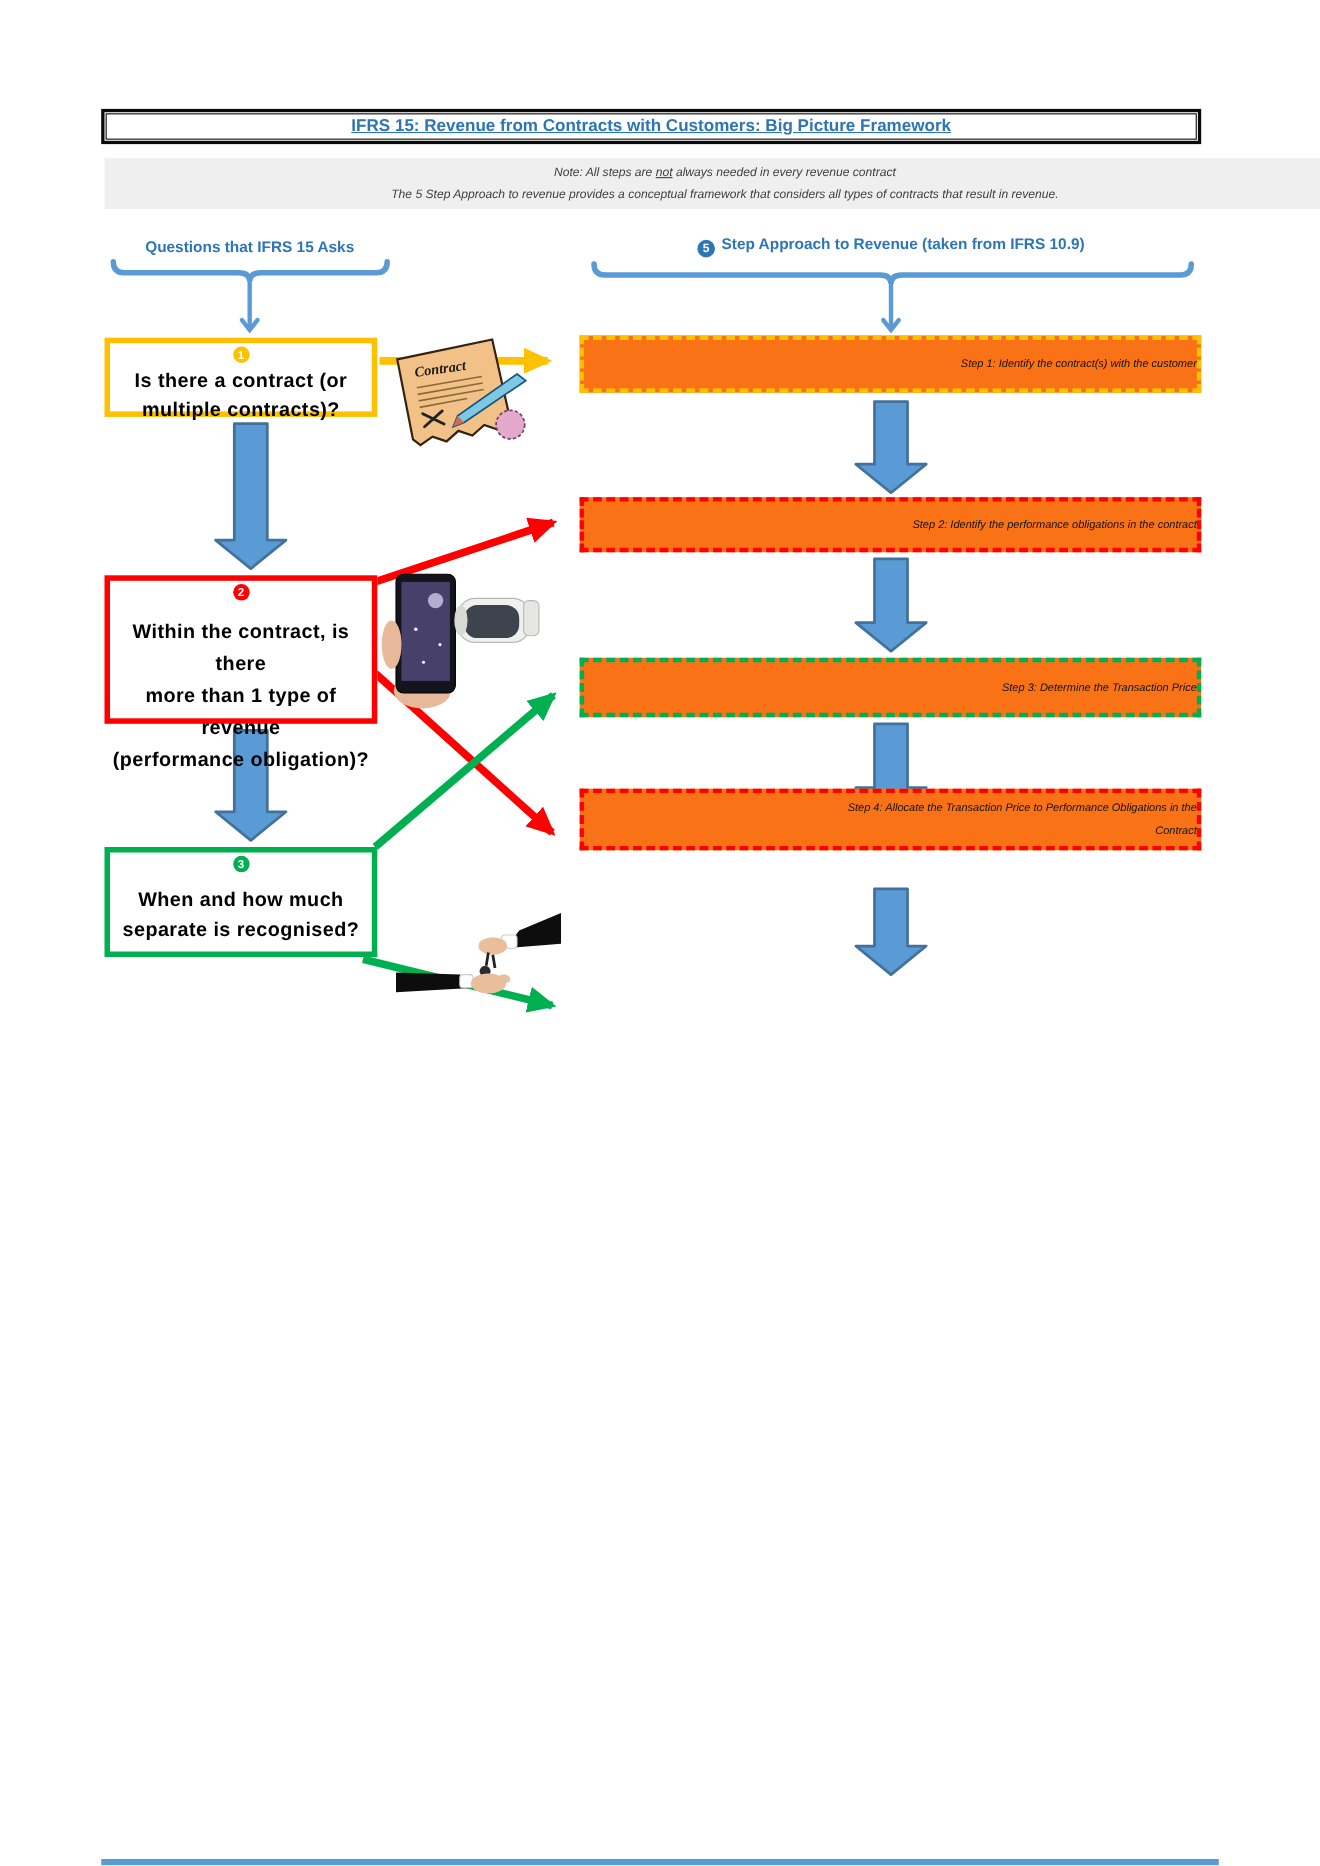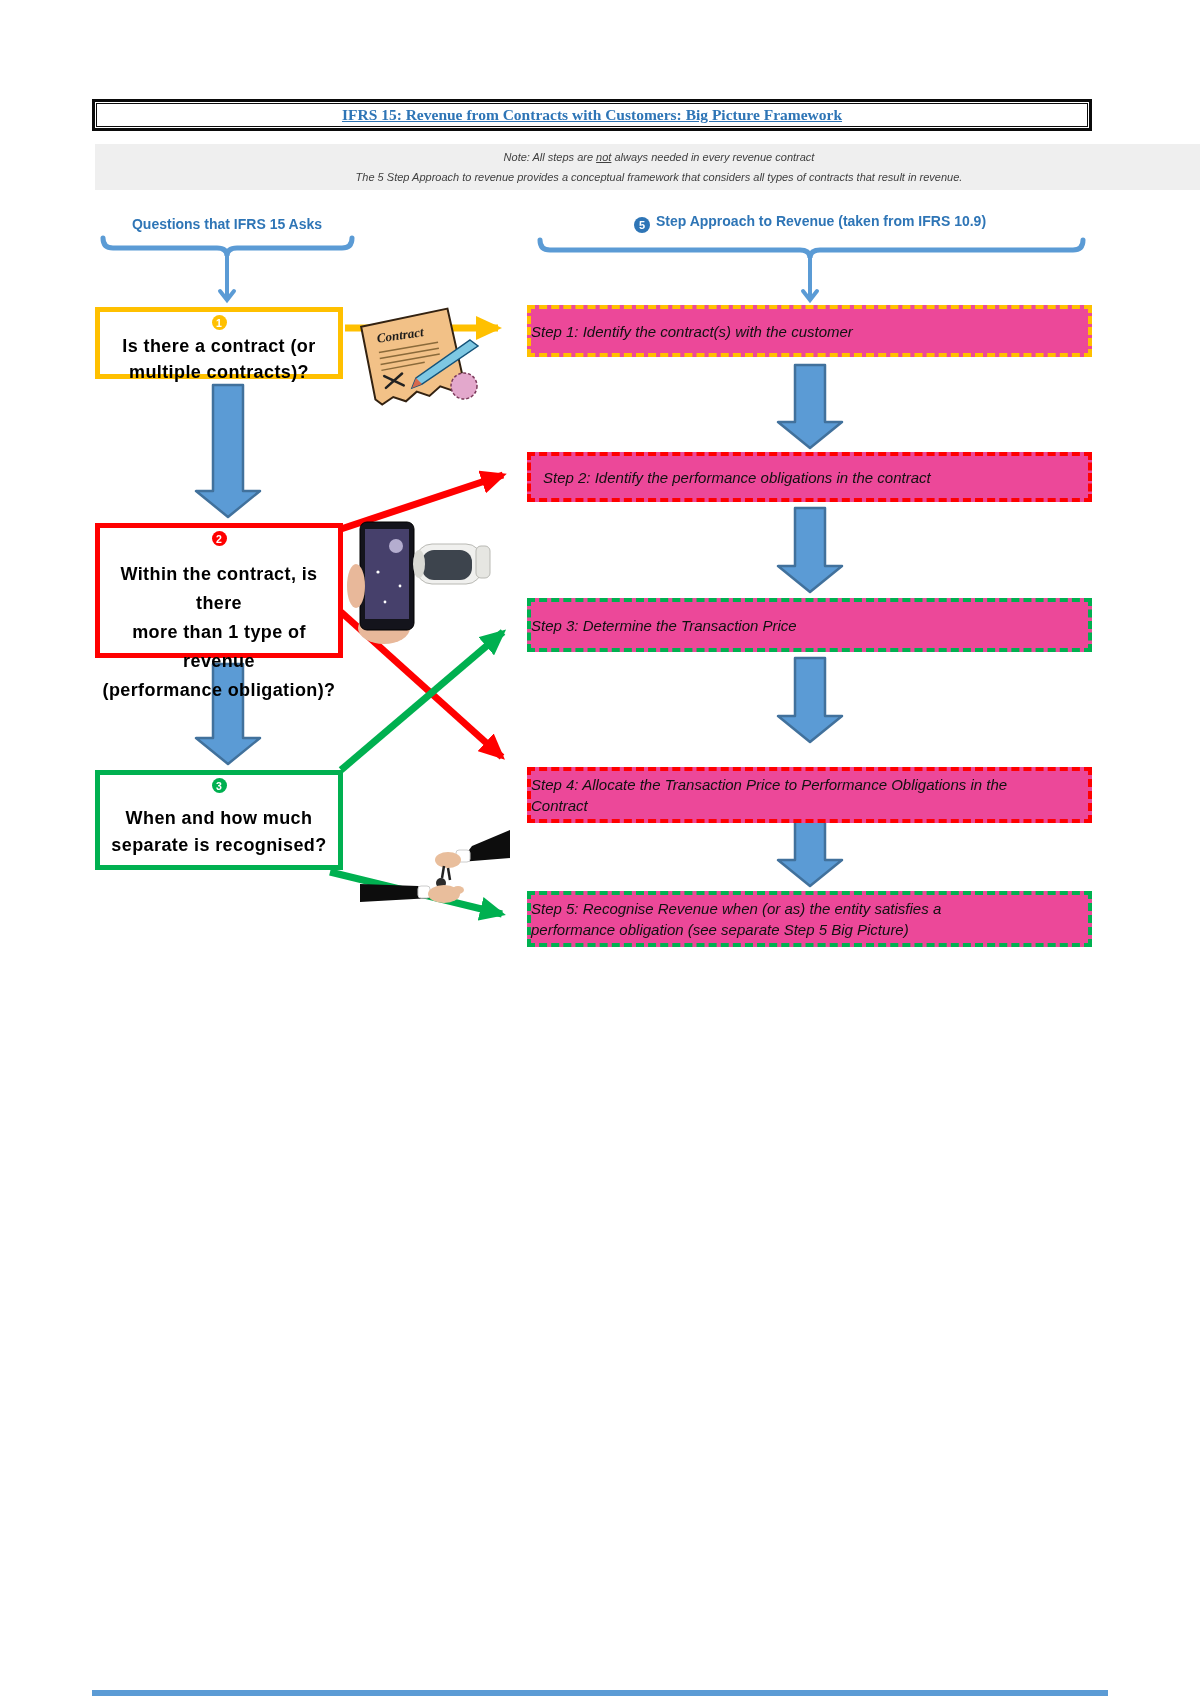--- a/index.html
+++ b/index.html
@@ -2,21 +2,21 @@
 <html><head>
 <meta charset="utf-8">
 <style>
   html,body{margin:0;padding:0;background:#fff;}
   .canvas{position:relative;width:1200px;height:1696px;background:#ffffff;
           font-family:"Liberation Sans", sans-serif;overflow:hidden;}
   .overlay{position:absolute;left:0;top:0;width:1200px;height:1696px;z-index:1;}
 
   
   .title-box{position:absolute;left:92px;top:99px;width:1000px;height:32px;
-             border:3px solid #0b0b0b;box-sizing:border-box;z-index:2;background:#fff;font-family:Liberation Serif, serif;}
+             border:3px solid #0b0b0b;box-sizing:border-box;z-index:2;background:#fff;}
   .title-inner{position:absolute;inset:1px;border:1px solid #0b0b0b;
                display:flex;align-items:center;justify-content:center;}
   .title-text{color:#2E75B6;font-weight:bold;font-size:15.5px;text-decoration:underline;}
 
   
   .note-band{position:absolute;left:95px;top:144px;width:1128px;height:46px;background:#EFEFEF;
              z-index:2;text-align:center;color:#404040;font-style:italic;font-size:11px;}
   .note-line1{margin-top:7px;}
   .note-line2{margin-top:8px;}
   .u{text-decoration:underline;}
@@ -39,27 +39,27 @@
   .q1 .qbadge{background:#FFC000;}
   .q2 .qbadge{background:#FF0000;}
   .q3 .qbadge{background:#00B050;}
   .qtext{font-weight:bold;font-size:18px;letter-spacing:0.4px;line-height:26px;
          text-align:center;color:#000;}
   .q1 .qtext{margin-top:3px;}
   .q2 .qtext{margin-top:14px;line-height:29px;}
   .q3 .qtext{margin-top:12px;line-height:27px;}
 
   
-  .sbox{position:absolute;left:527px;width:565px;box-sizing:border-box;background:#ec4899;z-index:2;
-        display:flex;flex-direction:column;align-items:flex-start;justify-content:center;
-        font-style:italic;font-size:15px;color:#111;line-height:21px;text-align:center;}
+  .sbox{position:absolute;left:527px;width:565px;box-sizing:border-box;background:#f97316;z-index:2;
+        display:flex;flex-direction:column;align-items:flex-end;justify-content:center;
+        font-style:italic;font-size:10px;color:#111;line-height:21px;text-align:center;}
   .sbox.s1{top:305px;height:52px;border:4px dashed #FFC000;}
   .sbox.s2{top:452px;height:50px;border:4px dashed #FF0000;padding-left:12px;}
   .sbox.s3{top:598px;height:54px;border:4px dashed #00B050;}
-  .sbox.s4{top:767px;height:56px;border:4px dashed #FF0000;}
+  .sbox.s4{top:717px;height:56px;border:4px dashed #FF0000;}
   .sbox.s5{top:891px;height:56px;border:4px dashed #00B050;}
 
   
   .bottom-bar{position:absolute;left:92px;top:1690px;width:1016px;height:6px;background:#5B9BD5;z-index:2;}
 </style>
 </head>
 <body>
 
 <div class="canvas">
 
@@ -210,20 +210,16 @@
   <div class="sbox s2">
     <div>Step 2: Identify the performance obligations in the contract</div>
   </div>
   <div class="sbox s3">
     <div>Step 3: Determine the Transaction Price</div>
   </div>
   <div class="sbox s4">
     <div>Step 4: Allocate the Transaction Price to Performance Obligations in the</div>
     <div>Contract</div>
   </div>
-  <div class="sbox s5">
-    <div>Step 5: Recognise Revenue when (or as) the entity satisfies a</div>
-    <div>performance obligation (see separate Step 5 Big Picture)</div>
-  </div>
 
   <div class="bottom-bar"></div>
 
 </div>
 
 </body></html>

